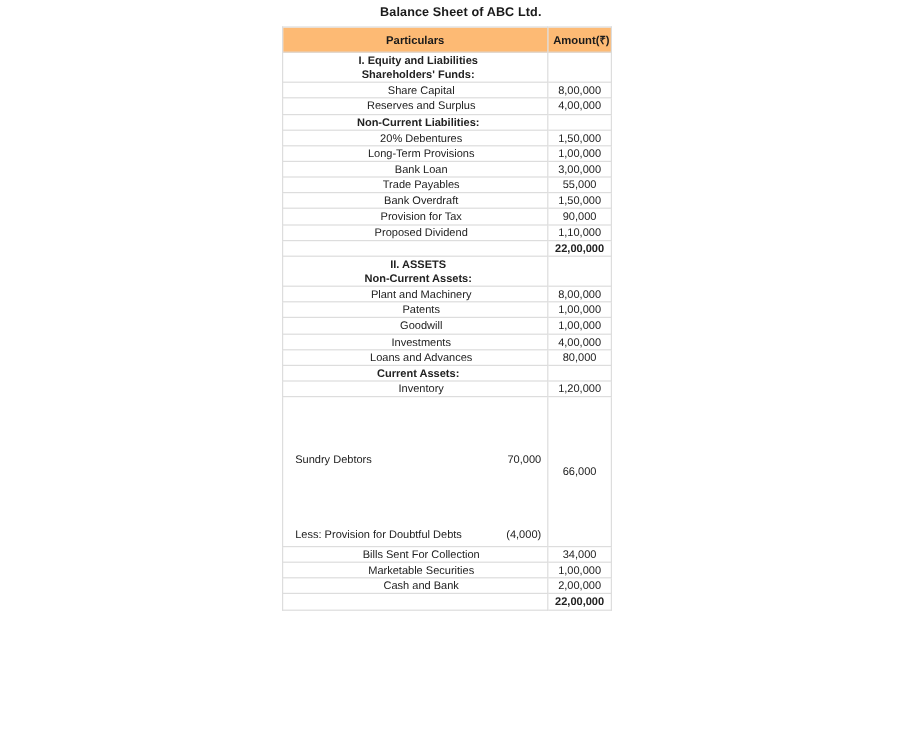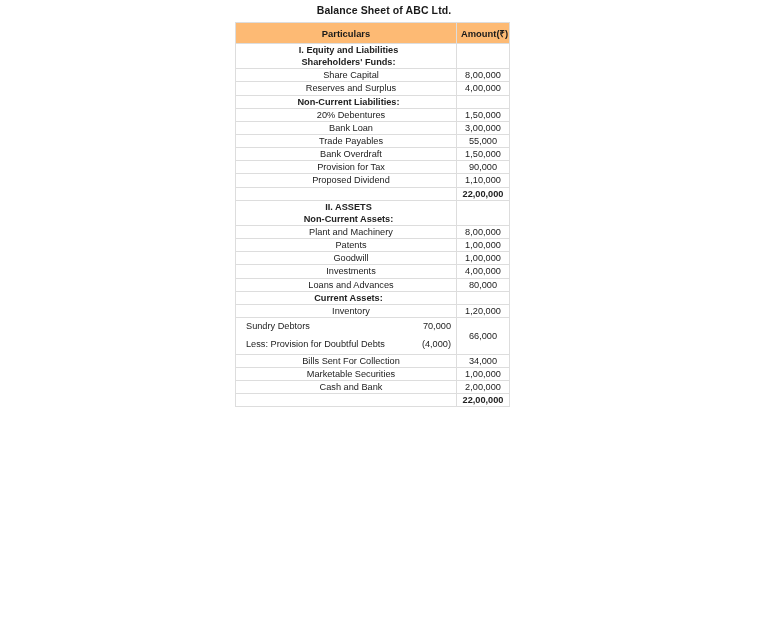--- a/index.html
+++ b/index.html
@@ -100,20 +100,21 @@
   .split-line {
     display: flex;
     justify-content: space-between;
     align-items: baseline;
     padding: 3px 5px 3px 10px;
     line-height: 1.3;
   }
   .split-line .sub-amt {
     white-space: nowrap;
     padding-left: 8px;
+    margin-top: 44px;
   }
 
   .amt-mid {
     text-align: right;
     padding: 4px 5px 4px 4px;
     white-space: nowrap;
   }
 </style>
 </head>
 <body>
@@ -150,20 +151,24 @@
           </tr>
           <tr class="section">
             <td class="cell-part">Non-Current Liabilities:</td>
             <td class="cell-amt">&nbsp;</td>
           </tr>
           <tr class="item">
             <td class="cell-part">20% Debentures</td>
             <td class="cell-amt">1,50,000</td>
           </tr>
           <tr class="item">
+            <td class="cell-part">Long-Term Provisions</td>
+            <td class="cell-amt">1,00,000</td>
+          </tr>
+          <tr class="item">
             <td class="cell-part">Bank Loan</td>
             <td class="cell-amt">3,00,000</td>
           </tr>
           <tr class="item">
             <td class="cell-part">Trade Payables</td>
             <td class="cell-amt">55,000</td>
           </tr>
           <tr class="item">
             <td class="cell-part">Bank Overdraft</td>
             <td class="cell-amt">1,50,000</td>

